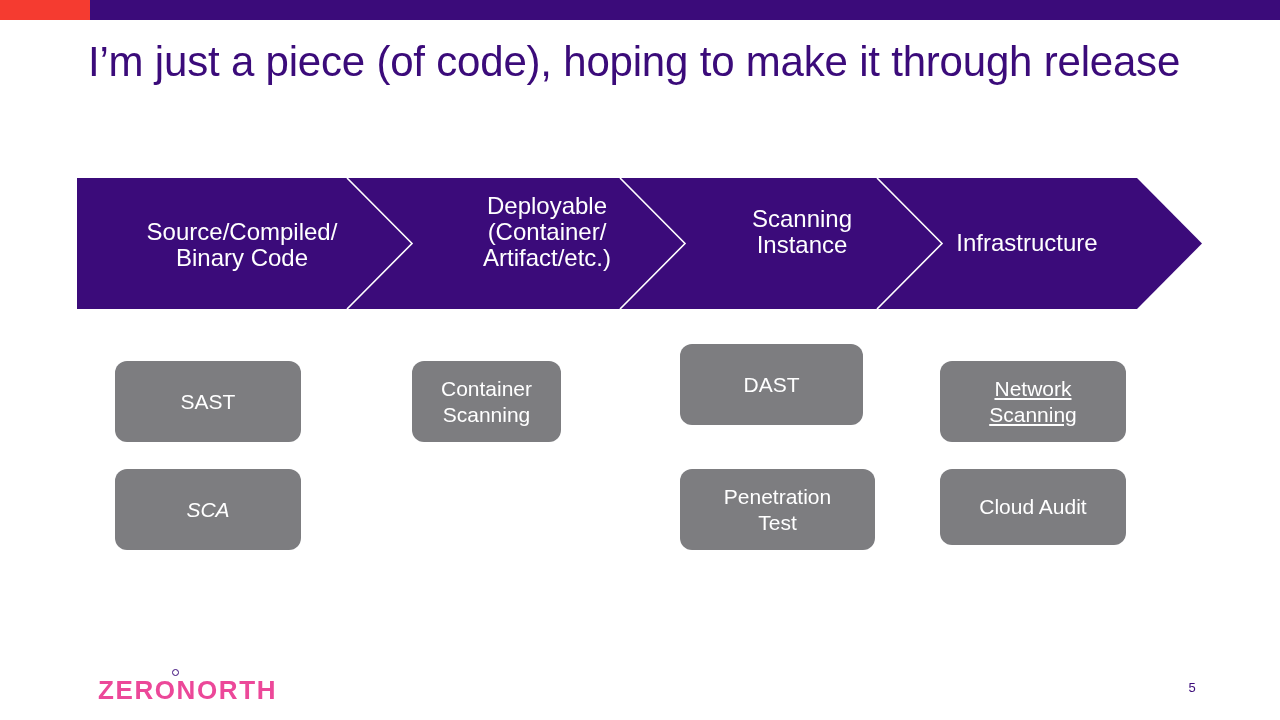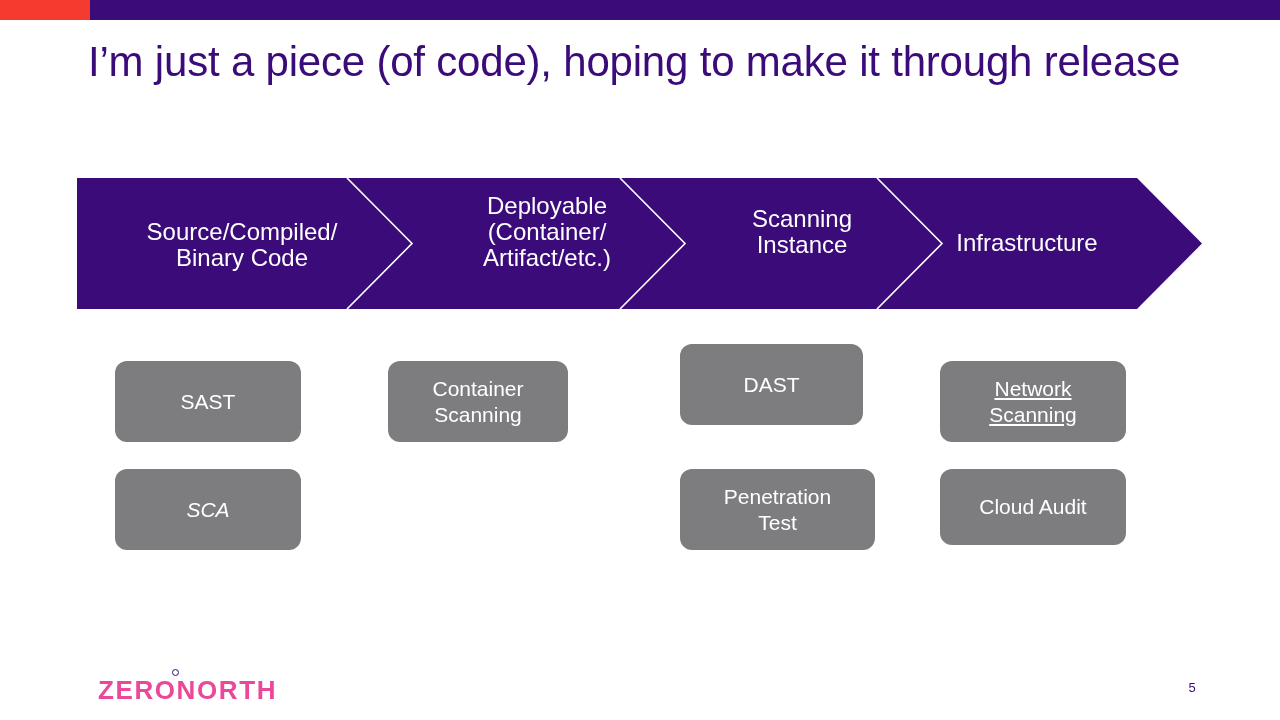--- a/index.html
+++ b/index.html
@@ -105,21 +105,21 @@
     justify-content: center;
     text-align: center;
     box-sizing: border-box;
     padding: 0 6px;
   }
 
   
   #tool-box-sast      { left: 115px;  top: 361px; width: 186px; height: 81px; }
   #tool-box-sca       { left: 115px;  top: 469px; width: 186px; height: 81px; font-style: italic; }
   
-  #tool-box-container { left: 388px;  top: 361px; width: 180px; height: 81px; }
+  #tool-box-container { left: 412px;  top: 361px; width: 149px; height: 81px; }
   
   #tool-box-dast      { left: 680px;  top: 344px; width: 183px; height: 81px; }
   #tool-box-pentest   { left: 680px;  top: 469px; width: 195px; height: 81px; }
   
   #tool-box-network   { left: 940px;  top: 361px; width: 186px; height: 81px; text-decoration: underline; }
   #tool-box-cloud     { left: 940px;  top: 469px; width: 186px; height: 76px; }
 
   
   #brand-logo {
     position: absolute;

